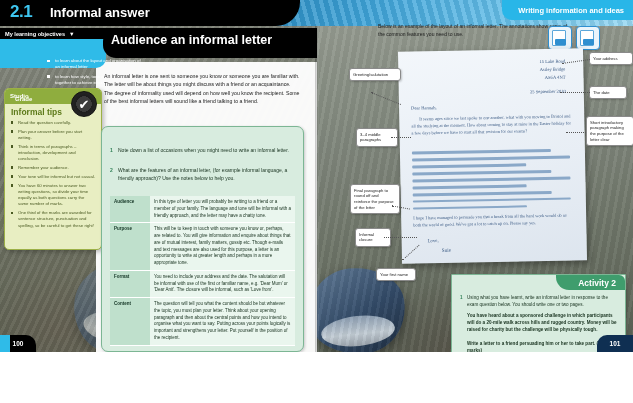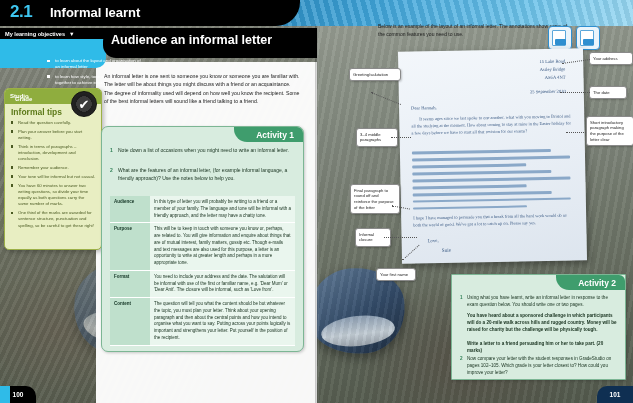--- a/index.html
+++ b/index.html
@@ -1,17 +1,17 @@
 <!DOCTYPE html>
 <html><head>
 <meta charset="utf-8">
 <style>
   html,body{margin:0;padding:0;background:#ffffff;}
   body{width:633px;height:403px;overflow:hidden;font-family:"Liberation Sans",sans-serif;}
-  #page{position:relative;width:633px;height:403px;overflow:hidden;background:#fff;}
+  #page{position:relative;width:633px;height:352px;overflow:hidden;background:#fff;}
 
   
   .photo-left{position:absolute;left:0;top:0;width:317px;height:403px;
     background:
       radial-gradient(ellipse 120px 90px at 60px 330px, rgba(90,84,72,.85), rgba(0,0,0,0) 70%),
       radial-gradient(ellipse 150px 110px at 250px 360px, rgba(70,66,58,.8), rgba(0,0,0,0) 72%),
       linear-gradient(170deg,#8d8f84 0%,#7e8277 18%,#6f7468 38%,#646a5c 56%,#585e50 74%,#4b5145 100%);}
   .photo-left:after{content:"";position:absolute;inset:0;
     background:
       repeating-linear-gradient(115deg, rgba(255,255,255,.05) 0 3px, rgba(0,0,0,.05) 3px 7px),
@@ -175,21 +175,22 @@
   <div class="photo-right">
     <div class="boot-c"></div>
   </div>
   <div class="sheet-left"></div>
   <div class="sheet-right"></div>
   <div class="gutter"></div>
 
   <div class="hdr-photo"></div>
   <div class="hdr-black2"></div>
   <div class="unit-num">2.1</div>
-  <div class="unit-title">Informal learnt</div>
+  <div class="unit-title">Informal answer</div>
+  <div class="strand-tab">Writing information and ideas</div>
 
   <div class="lo-box"></div>
   <div class="lo-head">
     <span>My learning objectives</span>
     <span class="lo-caret">▼</span>
   </div>
   <ul class="lo-list">
     <li>to learn about the layout and organisation of an informal letter</li>
     <li>to learn how style, tone and content work together to achieve effect.</li>
   </ul>
@@ -211,21 +212,20 @@
       <li>You have 60 minutes to answer two writing questions, so divide your time equally as both questions carry the same number of marks.</li>
       <li>One third of the marks are awarded for sentence structure, punctuation and spelling, so be careful to get these right!</li>
     </ul>
   </div>
 
   <div class="sect-title-wrap"></div>
   <div class="sect-title">Audience an informal letter</div>
   <div class="intro">An informal letter is one sent to someone you know or someone you are familiar with. The letter will be about things you might discuss with a friend or an acquaintance. The degree of informality used will depend on how well you know the recipient. Some of the best informal letters will sound like a friend talking to a friend.</div>
 
   <div class="act1">
-    <div class="act-tab">Activity 1</div>
     <div class="act-q" style="left:8px;top:20px;width:184px;">
       <span class="num">1</span>
       <span>Note down a list of occasions when you might need to write an informal letter.</span>
     </div>
     <div class="act-q" style="left:8px;top:40px;width:184px;">
       <span class="num">2</span>
       <span>What are the features of an informal letter, (for example informal language, a friendly approach)? Use the notes below to help you.</span>
     </div>
     <table class="apfc">
       <tbody>

